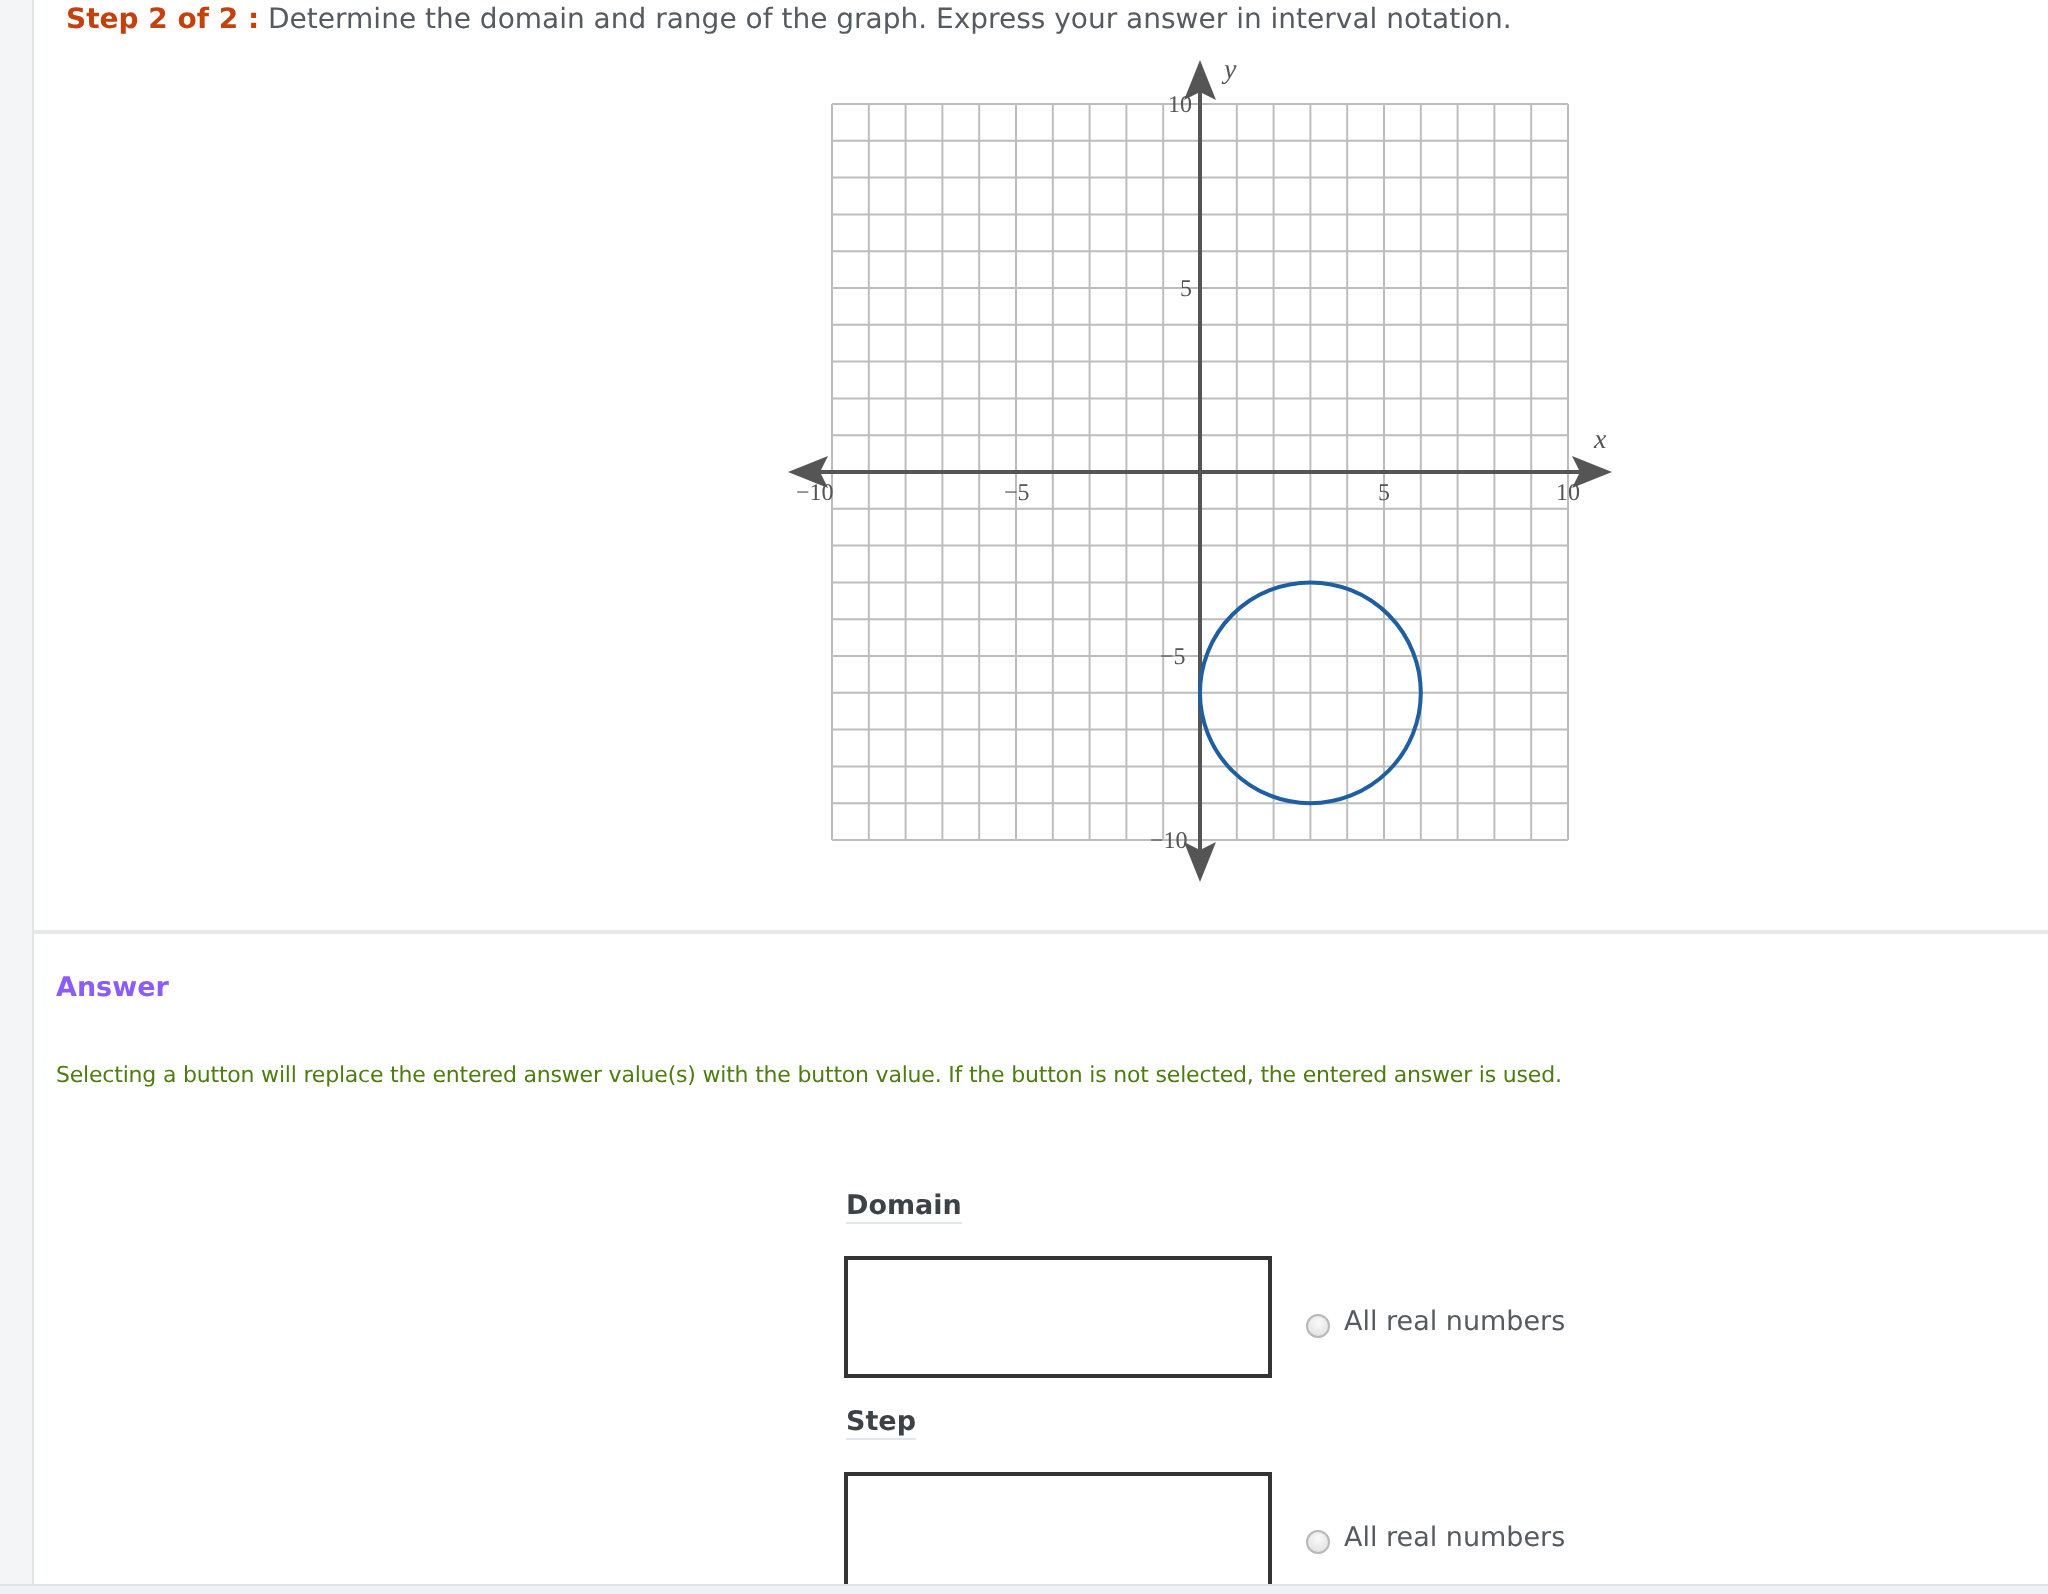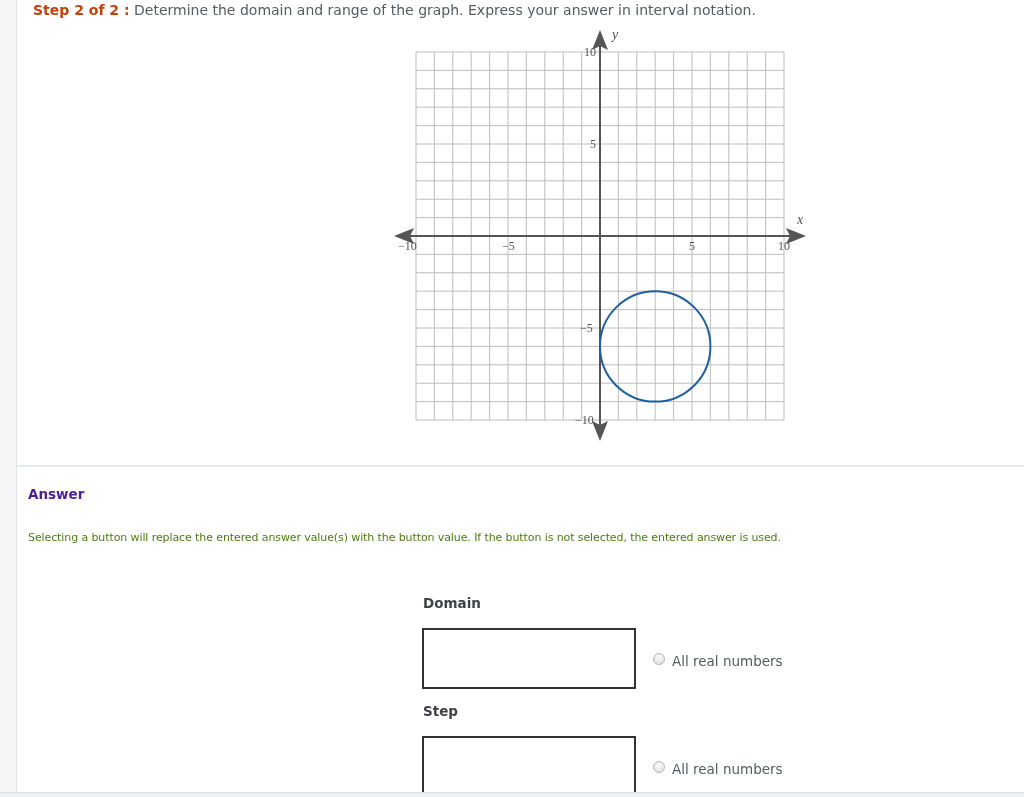--- a/index.html
+++ b/index.html
@@ -11,32 +11,32 @@
   }
   .left-gutter {
     position:absolute; left:0; top:0; width:16px; height:797px;
     background:#f3f5f7; border-right:1px solid #e3e6e9;
   }
   .question-panel { position:absolute; left:17px; top:0; right:0; height:465px; background:#fff; }
   .divider { position:absolute; left:17px; right:0; top:465px; height:2px; background:#e6e8ea; }
   .step-line { position:absolute; left:33px; top:2px; font-size:14px; color:#555b61; white-space:nowrap; }
   .step-line b { font-weight:bold; color:#c2410c; }
   .graph { position:absolute; left:390px; top:25px; }
-  .answer-heading { position:absolute; left:28px; top:486px; font-size:13.5px; font-weight:bold; color:#4c1d95; }
+  .answer-heading { position:absolute; left:28px; top:486px; font-size:13.5px; font-weight:bold; color:#8b5cf6; }
   .instructions { position:absolute; left:28px; top:531px; font-size:11px; color:#4d7c0f; white-space:nowrap; letter-spacing:-0.1px; }
   .field-label {
     position:absolute; left:423px; font-size:13.5px; font-weight:bold; color:#3d4247;
-    border-bottom:1px solid #e3e6e9; padding-bottom:18px;
+    border-bottom:1px solid #e3e6e9; padding-bottom:0;
   }
   .answer-input {
     position:absolute; left:422px; width:214px; height:61px;
     border:2px solid #333; background:#fff; box-sizing:border-box; outline:none;
     padding:0 6px; font-size:14px;
   }
-  .radio-row { position:absolute; left:653px; display:flex; align-items:flex-start; gap:7px; font-size:13.5px; color:#555b61; cursor:pointer; }
+  .radio-row { position:absolute; left:653px; display:flex; align-items:flex-end; gap:7px; font-size:13.5px; color:#555b61; cursor:pointer; }
   .radio {
     width:12px; height:12px; border-radius:50%;
     background:radial-gradient(circle at 50% 35%, #fafafa, #dcdcdc);
     border:1px solid #b8b8b8; box-sizing:border-box;
   }
   .bottom-bar { position:absolute; left:0; right:0; top:792px; height:5px; background:#eef1f4; border-top:1px solid #dfe3e7; }
 </style>
 </head>
 <body>
 

